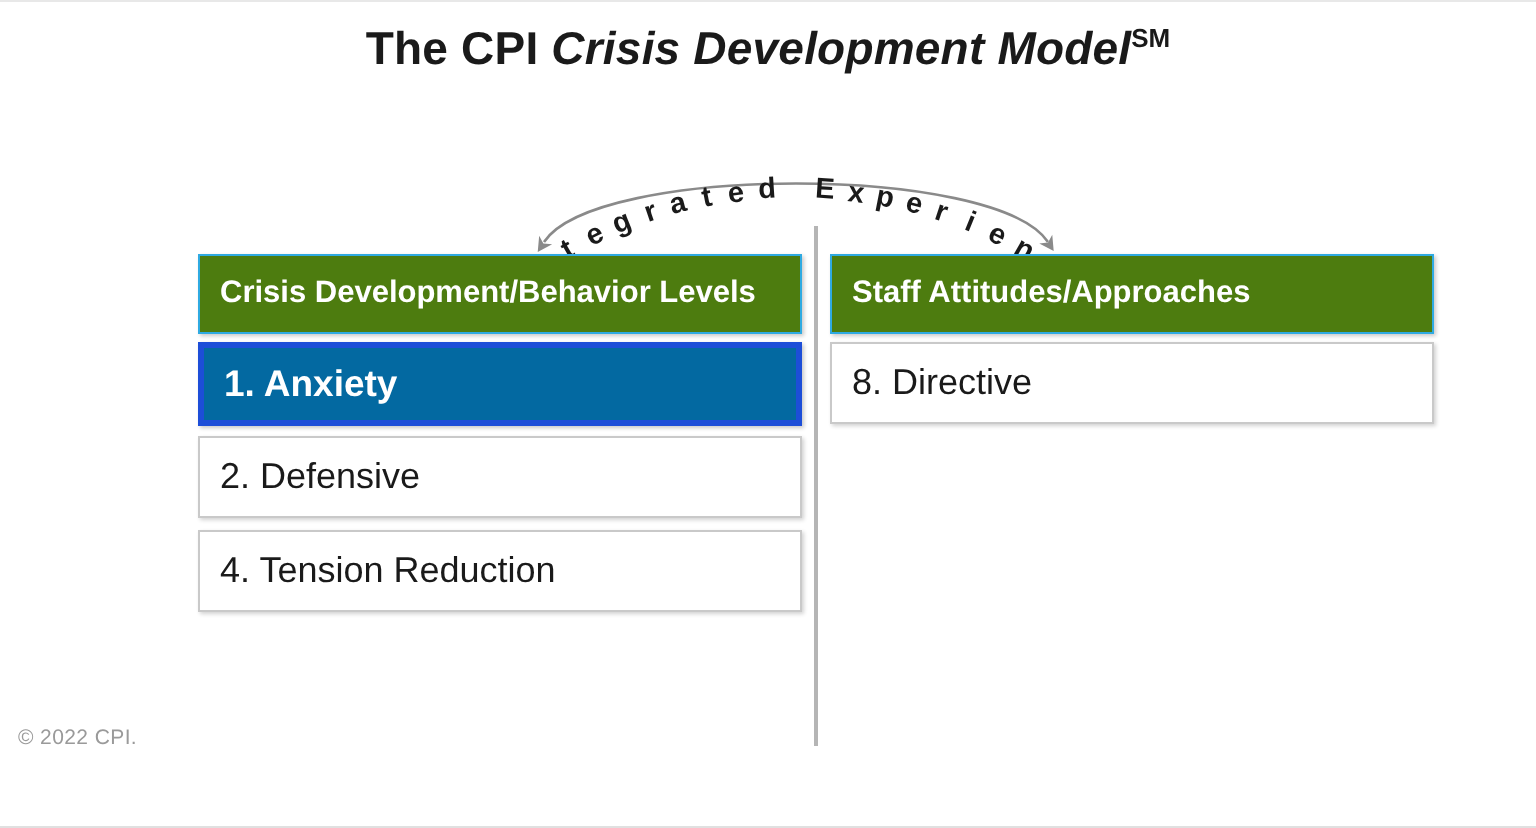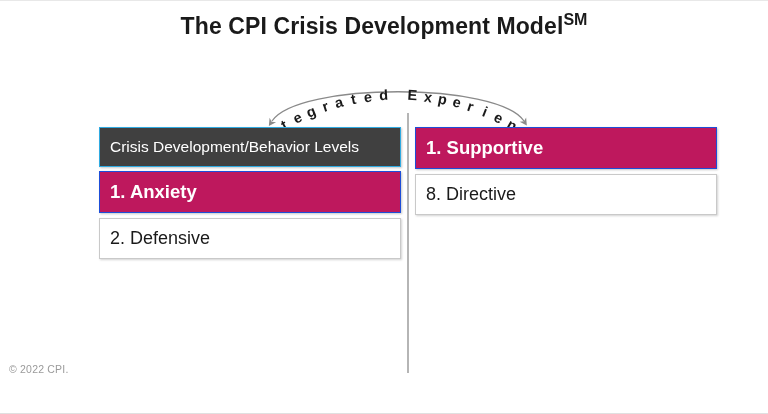--- a/index.html
+++ b/index.html
@@ -33,23 +33,23 @@
     top: 10px;
     width: 768px;
     text-align: center;
     font-size: 23px;
     font-weight: bold;
     color: #1a1a1a;
     letter-spacing: 0.1px;
     white-space: nowrap;
   }
   #title .plain { font-style: normal; text-align: right; }
-  #title .ital { }
+  #title .ital { font-style: italic; }
   #title .sm {
-    font-size: 16px;
+    font-size: 13px;
     vertical-align: super;
     font-style: normal;
     font-weight: bold;
     letter-spacing: 0;
   }
 
   
   #arc-wrap {
     position: absolute;
     left: 228px;
@@ -99,34 +99,34 @@
     width: 302px;
     display: flex;
     align-items: center;
     padding: 0 10px;
     margin-bottom: 4px;
     font-size: 17px;
     color: #1a1a1a;
   }
   .cell.header {
     height: 40px;
-    background: #404040;
+    background: #4d7c0f;
     color: #ffffff;
     font-size: 15.5px;
-    font-weight: normal;
+    font-weight: bold;
     border: 1px solid #2FAAE1;
     box-shadow: 1px 1px 2px rgba(0,0,0,0.22);
   }
   .cell.highlight {
     height: 42px;
-    background: #be185d;
+    background: #0369a1;
     color: #ffffff;
     font-weight: bold;
     font-size: 18.5px;
-    border: 1px solid #1d4ed8;
+    border: 3px solid #1d4ed8;
     box-shadow: 1px 1px 2px rgba(0,0,0,0.22);
     margin-bottom: 5px;
   }
   .cell.plain {
     height: 41px;
     background: #ffffff;
     border: 1px solid #c9c9c9;
     box-shadow: 1px 1px 2px rgba(0,0,0,0.18);
     margin-bottom: 6px;
     font-size: 18px;
@@ -187,22 +187,23 @@
         <span class="arc-char" style="left: 303.603px; top: 90.7029px; transform: translate(-50%, -100%) rotate(37deg);">e</span>
       </div>
   </div>
 
   <div id="center-divider"></div>
 
   <div class="column" id="col-left">
     <div class="cell header">Crisis Development/Behavior Levels</div>
     <div class="cell highlight">1. Anxiety</div>
     <div class="cell plain">2. Defensive</div>
+    <div class="cell plain">4. Tension Reduction</div>
   </div>
 
   <div class="column" id="col-right">
-    <div class="cell highlight">1. Supportive</div>
+    <div class="cell header">Staff Attitudes/Approaches</div>
     <div class="cell plain">8. Directive</div>
   </div>
 
   <div id="footer">© 2022 CPI.</div>
 
 </div>
 
 </body></html>

